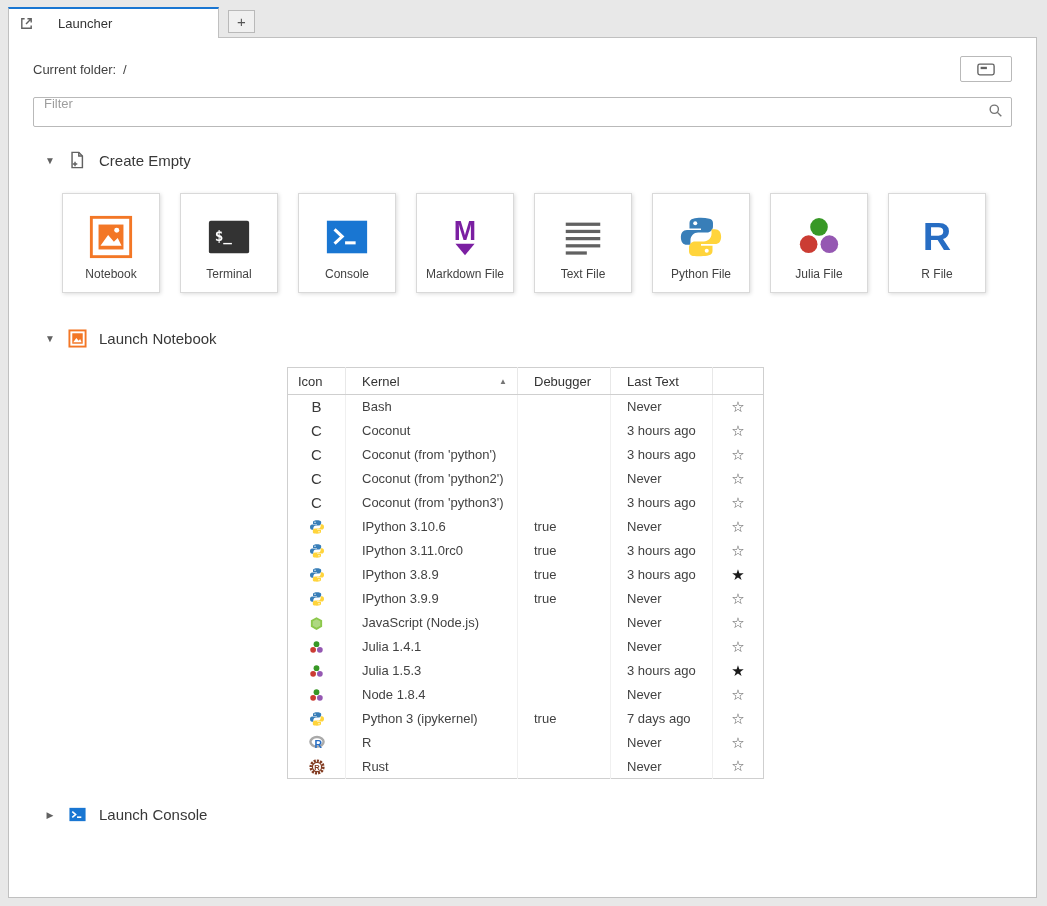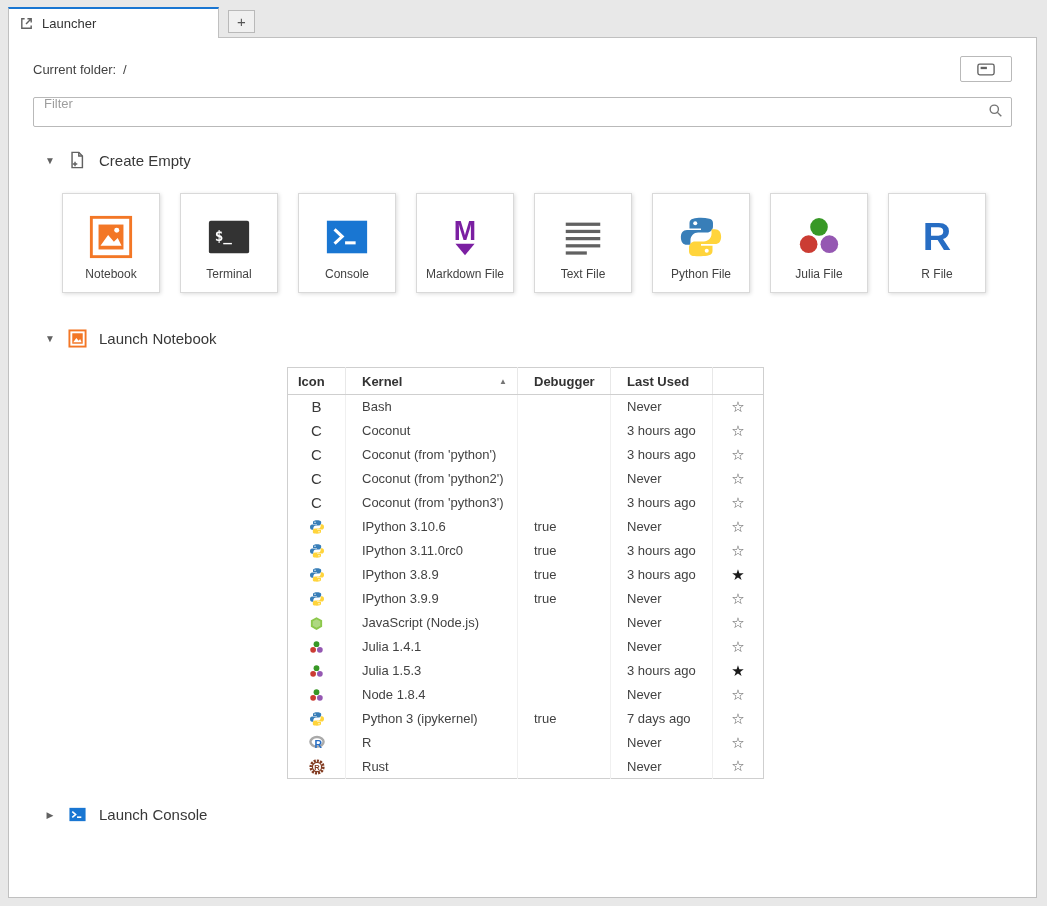--- a/index.html
+++ b/index.html
@@ -2,21 +2,21 @@
 <html><head>
 <meta charset="utf-8">
 <style>
   * { box-sizing: border-box; margin: 0; padding: 0; }
   html,body { width:1047px; height:906px; }
   body { font-family:"Liberation Sans", sans-serif; background:#e8e8e8; overflow:hidden; }
   .app { width:1047px; height:906px; display:flex; flex-direction:column; background:#e8e8e8; }
 
   
   .tab-bar { height:37px; padding-left:8px; display:flex; align-items:flex-end; position:relative; z-index:2; flex:0 0 auto; }
-  .tab { height:31px; width:211px; margin-bottom:-1px; background:#fff; border:1px solid #c0c0c0; border-bottom:none; border-top:2px solid #1976d2; display:flex; align-items:center; gap:8px; padding:0 10px; font-size:13px; color:#333; cursor:pointer; }
+  .tab { height:31px; width:211px; margin-bottom:-1px; background:#fff; border:1px solid #c0c0c0; border-bottom:none; border-top:2px solid #1976d2; display:flex; align-items:center; gap:24px; padding:0 10px; font-size:13px; color:#333; cursor:pointer; }
   .tab-icon { display:flex; align-items:center; }
   .new-tab { width:27px; height:23px; margin:0 0 4px 9px; background:#f0f0f0; border:1px solid #b9b9b9; font-size:15px; color:#555; display:flex; align-items:center; justify-content:center; cursor:pointer; font-family:inherit; }
 
   
   .main { flex:1; margin:0 10px 8px 8px; background:#fff; border:1px solid #c0c0c0; position:relative; z-index:1; padding:16px 24px; overflow:hidden; }
 
   .folder-row { display:flex; align-items:center; justify-content:space-between; margin:2px 0 12px; }
   .folder-text { font-size:13px; color:#424242; display:flex; gap:7px; }
   .view-btn { width:52px; height:26px; background:#fff; border:1px solid #b9b9b9; border-radius:2px; display:flex; align-items:center; justify-content:center; cursor:pointer; }
 
@@ -35,21 +35,21 @@
 
   
   .cards { display:flex; gap:20px; margin:24px 0 0 29px; }
   .card { width:98px; height:100px; background:#fff; border:1px solid #d9d9d9; box-shadow:1px 1px 4px rgba(0,0,0,.14); display:flex; flex-direction:column; align-items:center; justify-content:space-between; padding:12px 4px 11px; cursor:pointer; }
   .card-icon { flex:1; display:flex; align-items:center; justify-content:center; }
   .card-label { font-size:12px; color:#424242; white-space:nowrap; }
 
   
   .table-wrap { margin:19px 0 0 254px; }
   table { border-collapse:collapse; background:#fff; border:1px solid #cfcfcf; font-size:13px; color:#424242; table-layout:fixed; }
-  th { height:27px; font-weight:bold; color:#333; text-align:left; border-bottom:1px solid #cfcfcf; border-right:1px solid #e8e8e8; position:relative; cursor:pointer; }
+  th { height:27px; font-weight:normal; color:#333; text-align:left; border-bottom:1px solid #cfcfcf; border-right:1px solid #e8e8e8; position:relative; cursor:pointer; }
   td { height:24px; border-right:1px solid #f0f0f0; vertical-align:middle; }
   th:last-child, td:last-child { border-right:none; }
   .col-icon    { width:58px; }
   th.col-icon  { padding-left:10px; }
   td.col-icon  { text-align:center; }
   .col-kernel  { width:172px; padding-left:16px; }
   .col-debugger{ width:93px;  padding-left:16px; }
   .col-lastused{ width:102px; padding-left:16px; }
   .col-star    { width:51px; text-align:center; padding-left:0; }
   .sort { position:absolute; right:10px; top:9px; font-size:8px; color:#757575; }
@@ -210,21 +210,21 @@
           </span>
         <span class="section-title">Launch Notebook</span>
       </div>
       <div class="table-wrap">
         <table>
           <thead id="kernel-thead">
               <tr>
                 <th class="col-icon"><span>Icon</span></th>
                 <th class="col-kernel"><span>Kernel</span><span class="sort" style="font-size:8px;">▲</span></th>
                 <th class="col-debugger"><span>Debugger</span></th>
-                <th class="col-lastused"><span>Last Used</span></th>
+                <th class="col-lastused"><span>Last Text</span></th>
                 <th class="col-star"><span></span></th>
               </tr>
             </thead>
           <tbody id="kernel-tbody">
               <tr class="kernel-row">
                 <td class="col-icon"><span class="letter-icon">B</span></td>
                 <td class="col-kernel">Bash</td>
                 <td class="col-debugger"></td>
                 <td class="col-lastused">Never</td>
                 <td class="col-star"><span class="star ">☆</span></td>

